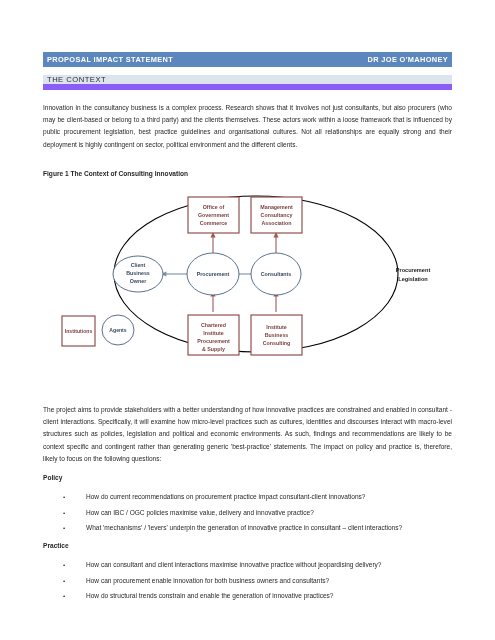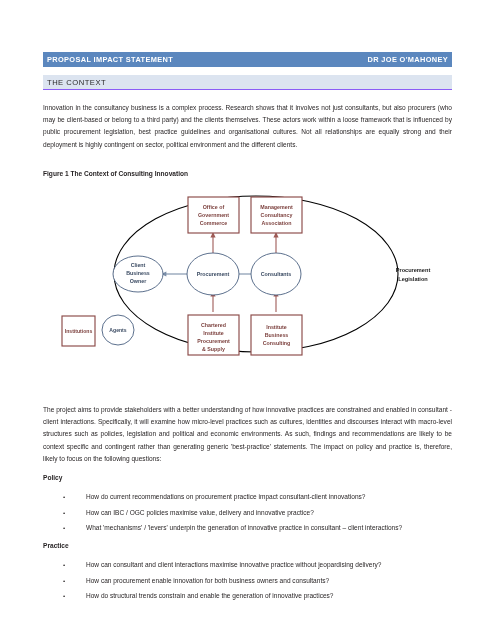--- a/index.html
+++ b/index.html
@@ -46,21 +46,21 @@
     white-space: nowrap;
   }
 
   
   .section-band {
     position: absolute;
     left: 0;
     width: 409px;
     height: 15px;
     background: #dce4f0;
-    border-bottom: 1px solid #8b5cf6;
+    border-bottom: 6px solid #8b5cf6;
     box-sizing: border-box;
     display: flex;
     align-items: center;
     padding-left: 4px;
   }
   .section-band span {
     font-size: 7.6px;
     color: #2a2a2a;
     letter-spacing: 0.5px;
     white-space: nowrap;

